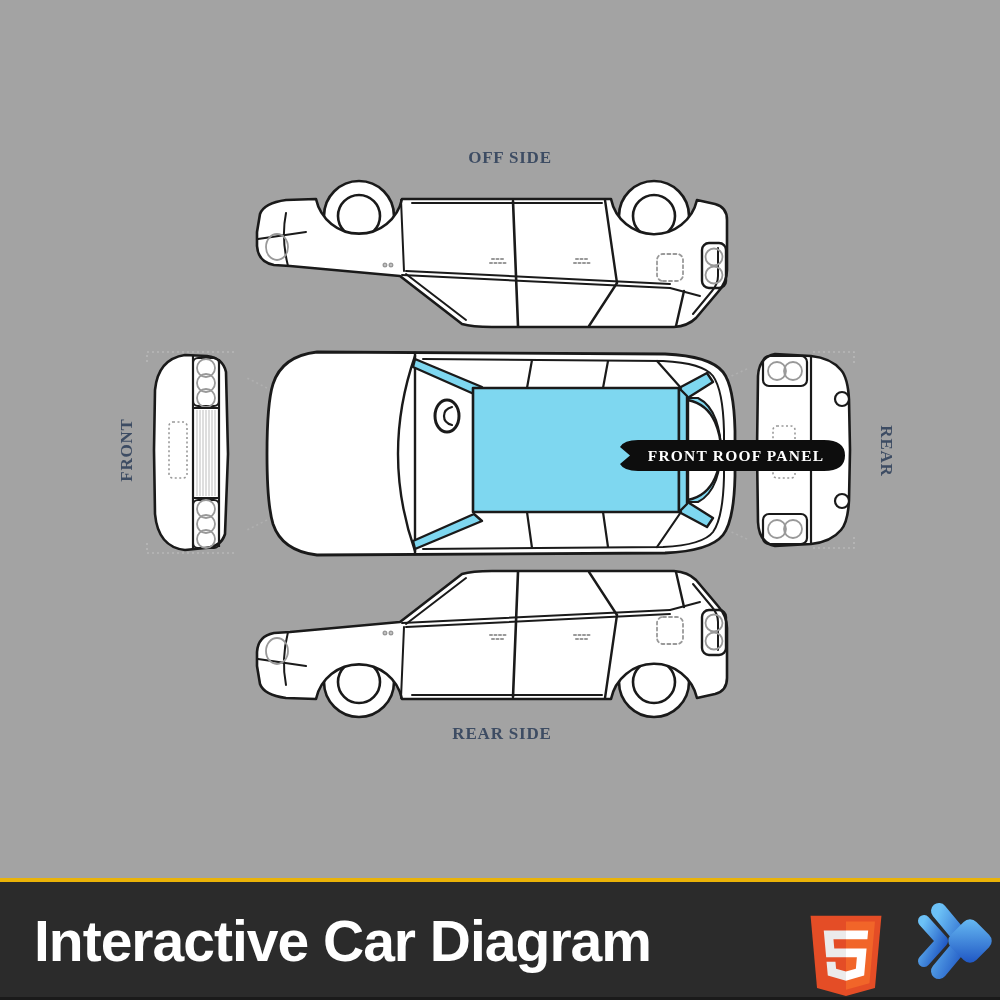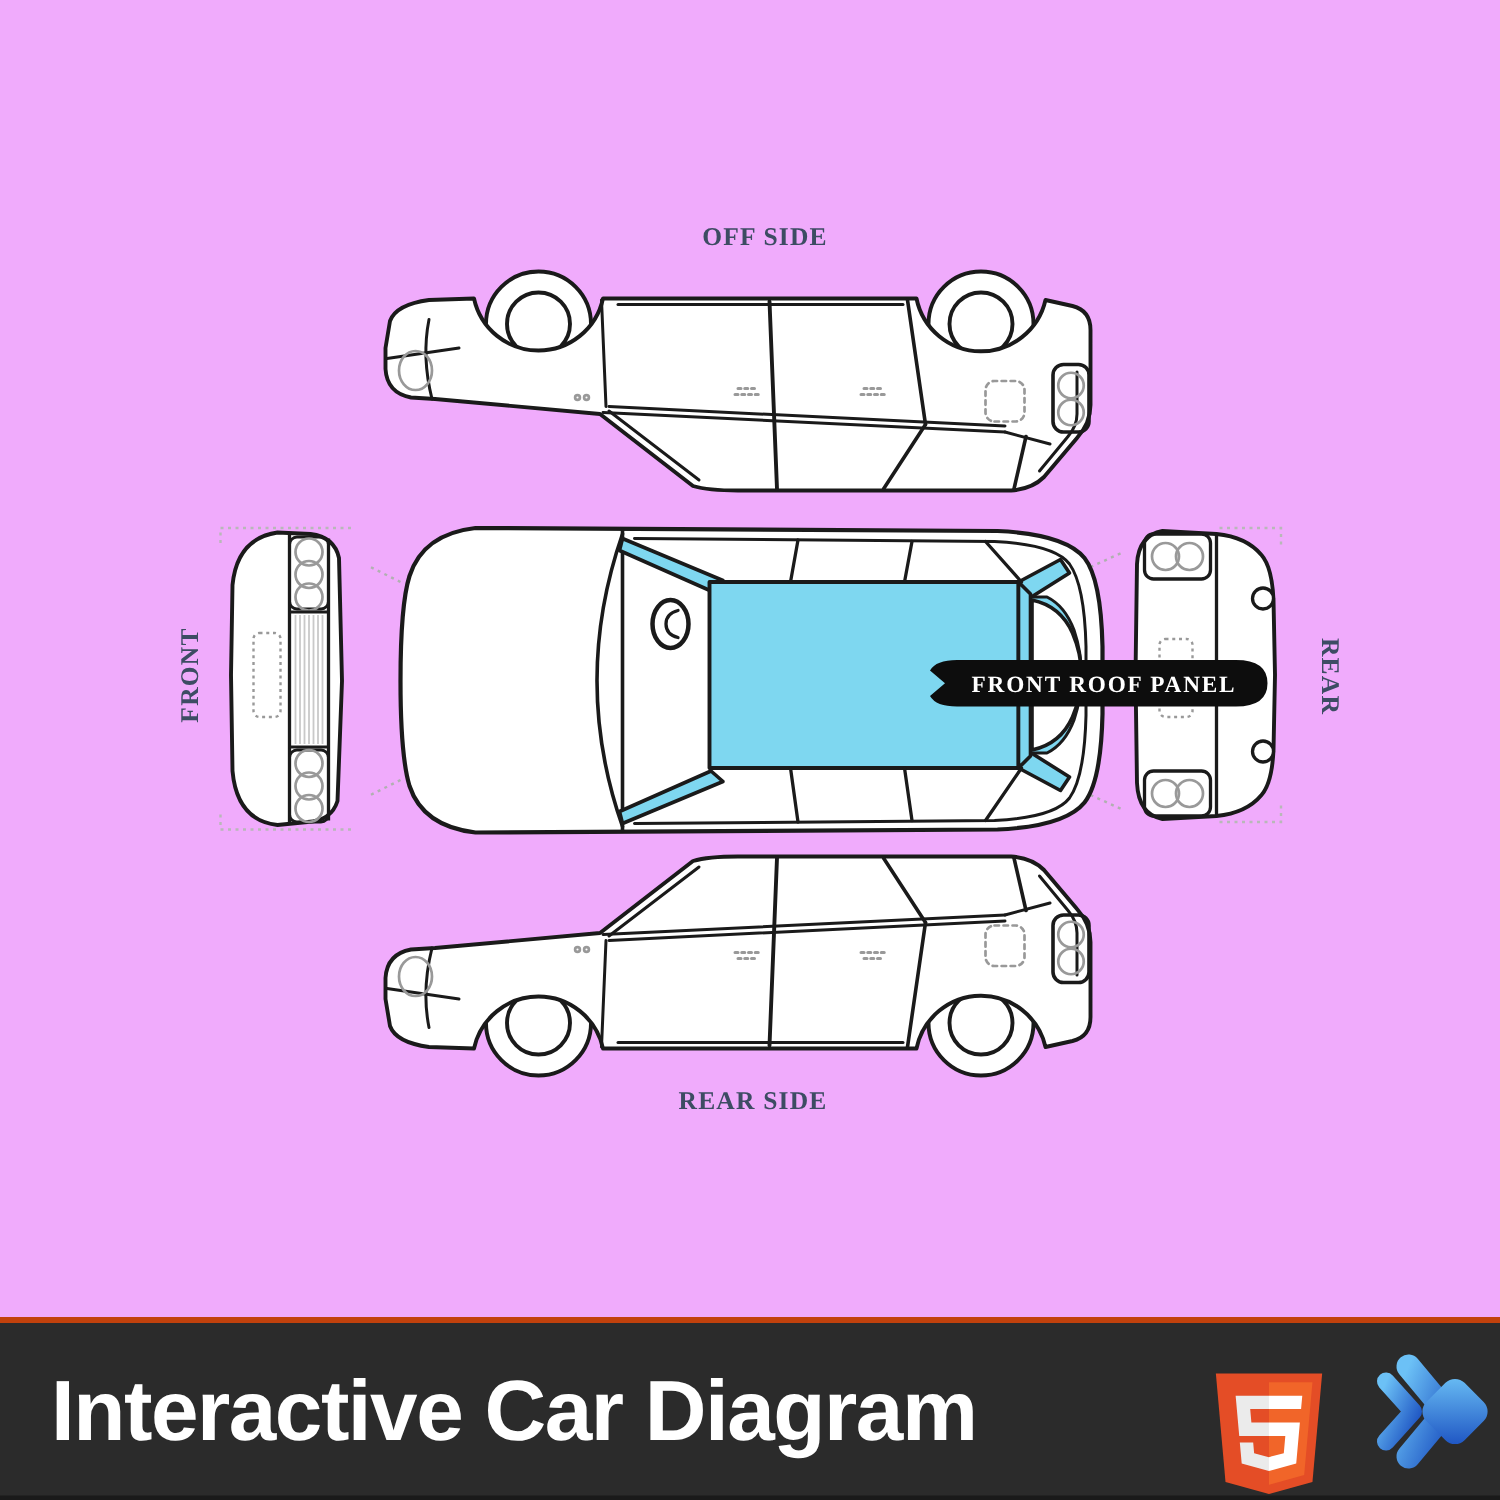--- a/index.html
+++ b/index.html
@@ -1,24 +1,24 @@
 <!DOCTYPE html>
 <html><head>
 <meta charset="utf-8">
 <style>
   html,body{margin:0;padding:0;background:#ffffff;}
-  #stage{position:relative;width:1000px;height:1000px;background:#f0abfc;overflow:hidden;
+  #stage{position:relative;width:1000px;height:1000px;background:#a3a3a3;overflow:hidden;
          font-family:"Liberation Serif", serif;}
   svg{position:absolute;overflow:visible;}
   .view-label{position:absolute;color:#3d4c63;font-weight:bold;font-size:17px;
               letter-spacing:.8px;text-align:center;font-family:"Liberation Serif",serif;}
   .rot-left{transform:rotate(-90deg);}
   .rot-right{transform:rotate(90deg);}
   #banner{position:absolute;left:0;top:878px;width:1000px;height:122px;background:#2b2b2b;
-          box-sizing:border-box;border-top:4px solid #c2410c;box-shadow:inset 0 -3px 0 #1a1a1a;}
+          box-sizing:border-box;border-top:4px solid #eab308;box-shadow:inset 0 -3px 0 #1a1a1a;}
   #banner-title{position:absolute;left:34px;top:0;height:118px;line-height:118px;
                 color:#ffffff;font-size:57px;font-weight:bold;letter-spacing:-1px;
                 font-family:"Liberation Sans", sans-serif;}
 </style>
 </head>
 <body>
 
 <div id="stage">
 
   <svg width="0" height="0" aria-hidden="true">

